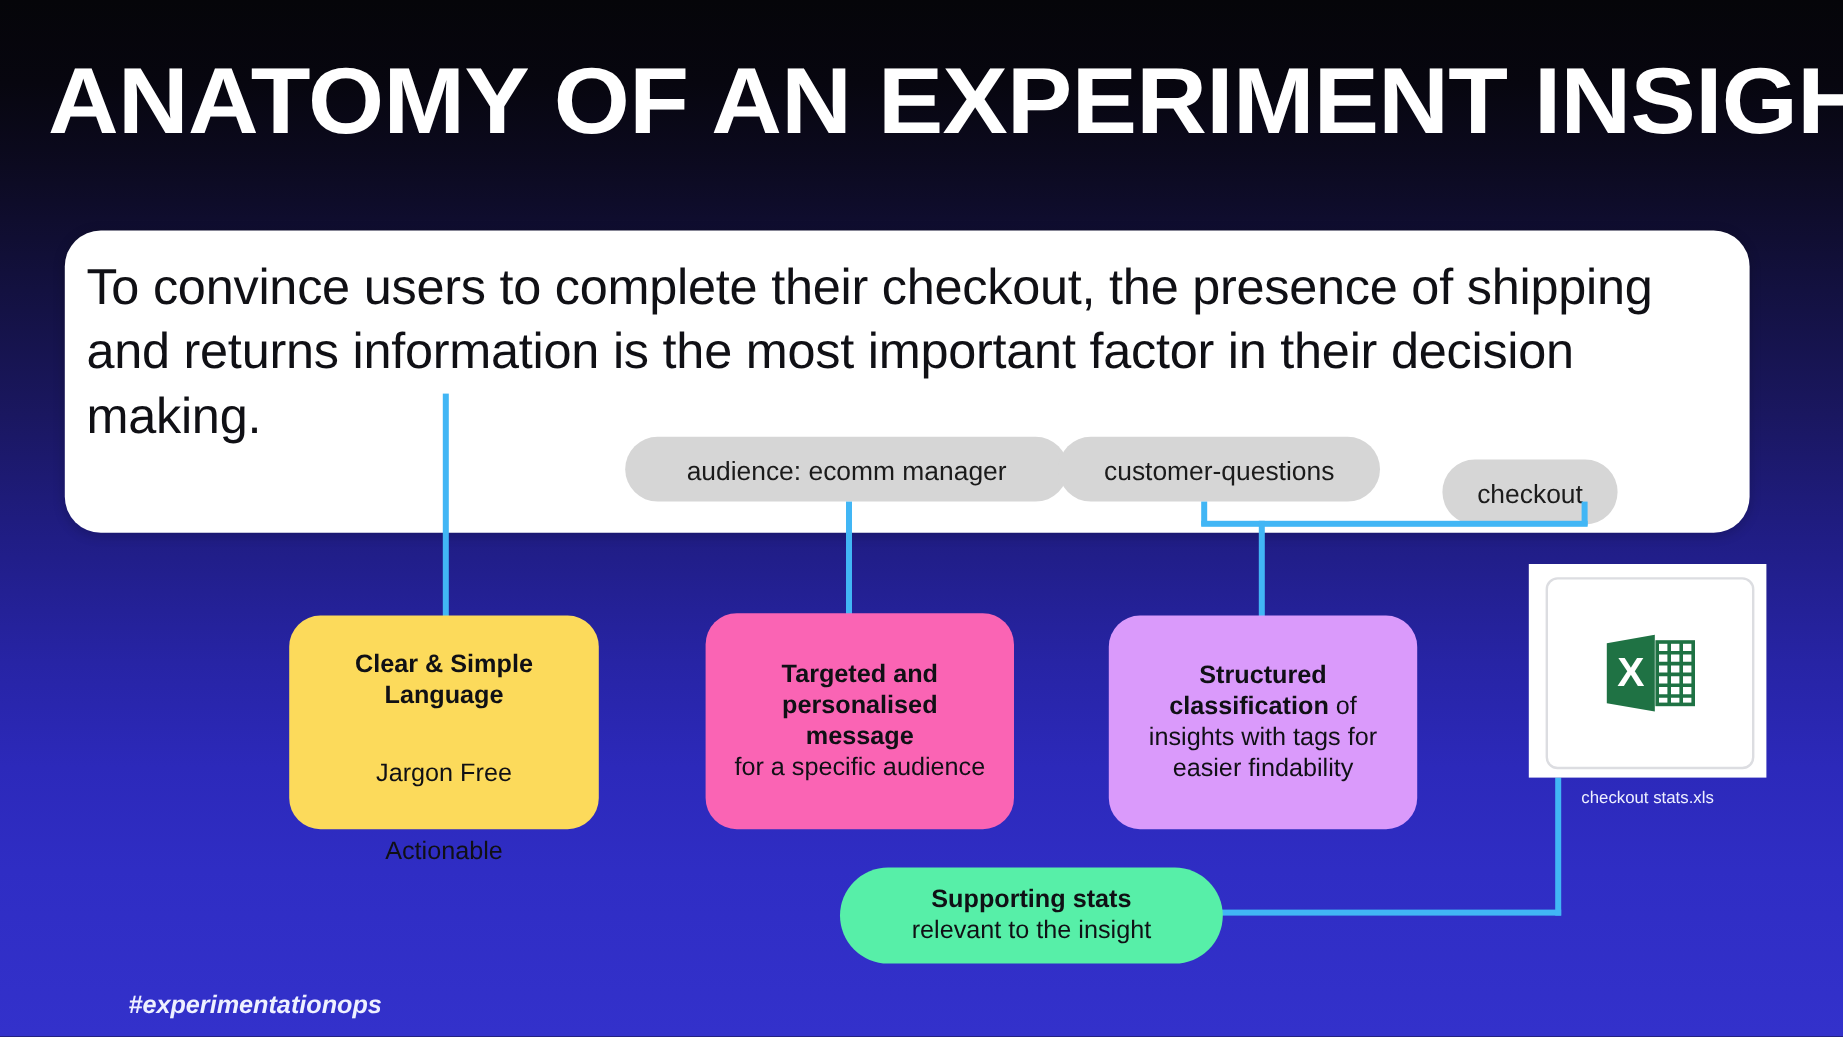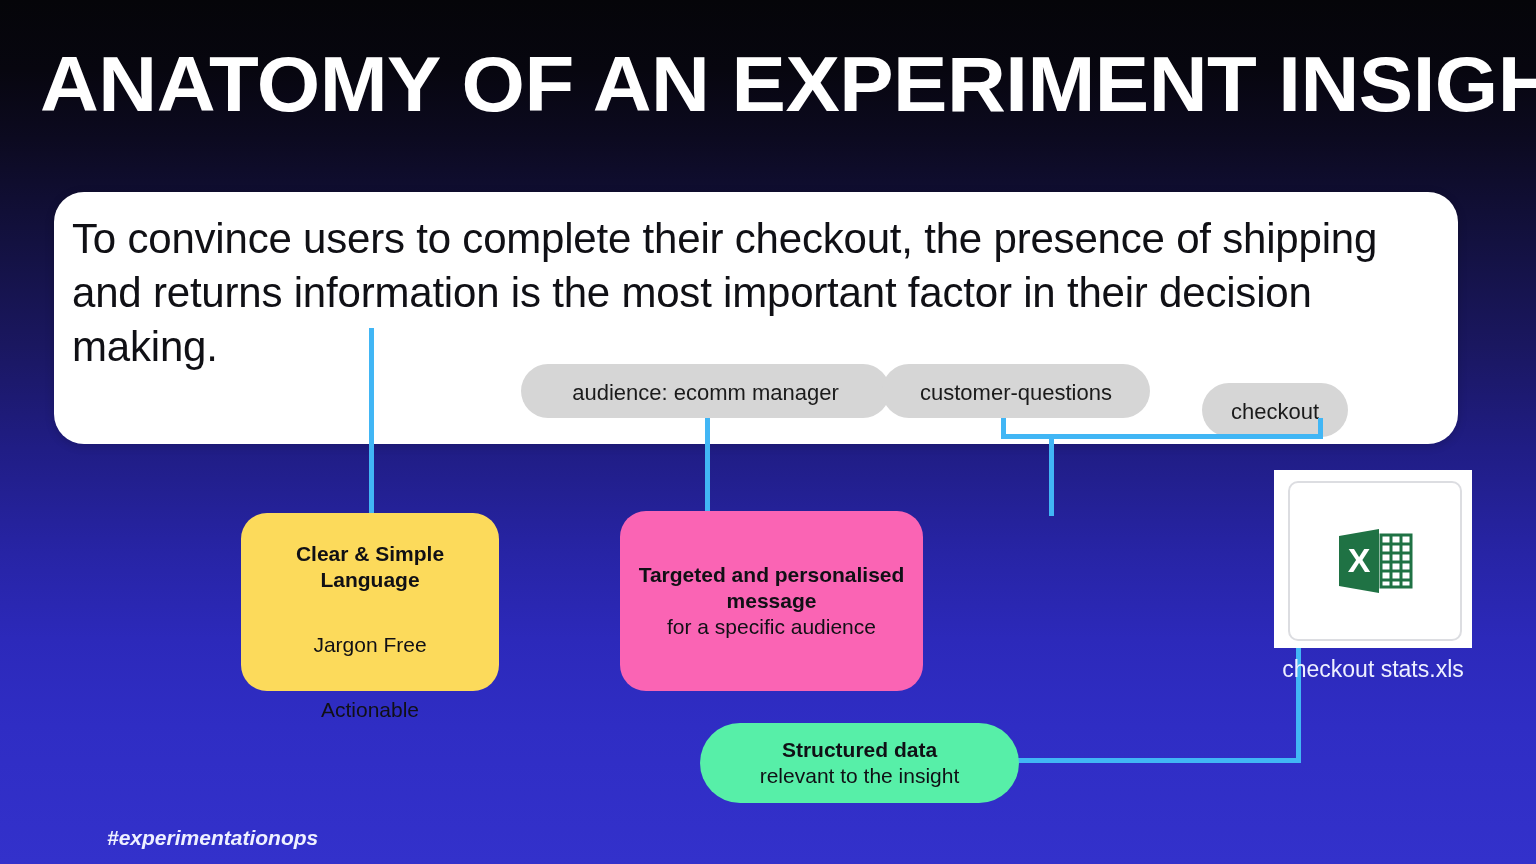--- a/index.html
+++ b/index.html
@@ -89,42 +89,42 @@
   .box .bt{font-size:21px;font-weight:bold;line-height:26px;}
   .box .bs{font-size:21px;font-weight:normal;line-height:26px;}
 
   #box-yellow{
     left:241px;top:513px;width:258px;height:178px;background:#FCDA5B;
     justify-content:flex-start;padding-top:28px;
   }
   #box-yellow .bt{margin-bottom:0;}
   #box-yellow .bs{margin-top:39px;}
 
-  #box-pink{left:588px;top:511px;width:303px;height:180px;background:#FA64B4;margin-left:32px;}
+  #box-pink{left:588px;top:511px;width:257px;height:180px;background:#FA64B4;}
   #box-purple{left:924px;top:513px;width:257px;height:178px;background:#DA9AFB;}
 
   #box-green{
     left:700px;top:723px;width:319px;height:80px;background:#57EFA8;
     border-radius:40px;
   }
 
   
   #file-wrap{position:absolute;left:1274px;top:470px;width:198px;height:178px;}
   #file-tile{
     position:absolute;left:0;top:0;width:198px;height:178px;
     background:#ffffff;
   }
   #file-inner{
     position:absolute;left:14px;top:11px;width:170px;height:156px;
     background:#ffffff;border:2px solid #dcdde1;border-radius:10px;
     display:flex;align-items:center;justify-content:center;
   }
   #file-label{
     position:absolute;left:-20px;top:186px;width:238px;text-align:center;
-    font-size:23px;color:#eef0ff;
+    font-size:14px;color:#eef0ff;
   }
 
   
   #logo{position:absolute;left:20px;top:762px;width:86px;height:86px;}
   #logo-text{
     position:absolute;left:107px;top:826px;
     font-size:21px;font-weight:bold;color:#eef0ff;font-style:italic;
   }
 </style>
 </head>
@@ -161,23 +161,26 @@
     <div class="bt">Clear &amp; Simple Language</div>
     <div class="bs">Jargon Free</div>
     <div class="bs">Actionable</div>
   </div>
 
   <div class="box" id="box-pink">
     <div class="bt">Targeted and personalised message</div>
     <div class="bs">for a specific audience</div>
   </div>
 
+  <div class="box" id="box-purple">
+    <div class="bs"><span class="bt" style="display:inline">Structured classification</span><span> of insights with tags for easier findability</span></div>
+  </div>
 
   <div class="box" id="box-green">
-    <div class="bt">Structured data</div>
+    <div class="bt">Supporting stats</div>
     <div class="bs">relevant to the insight</div>
   </div>
 
   <div id="file-wrap">
     <div id="file-tile">
       <div id="file-inner">
         <svg width="76" height="70" viewBox="0 0 76 70">
           <path d="M2 10 L42 3 L42 67 L2 60 Z" fill="#1f7244"></path>
           <text x="22" y="46" font-family="'Liberation Sans',sans-serif" font-size="34" font-weight="bold" fill="#ffffff" text-anchor="middle">X</text>
           <rect x="44" y="9" width="30" height="52" fill="#ffffff" stroke="#1f7244" stroke-width="3"></rect>

